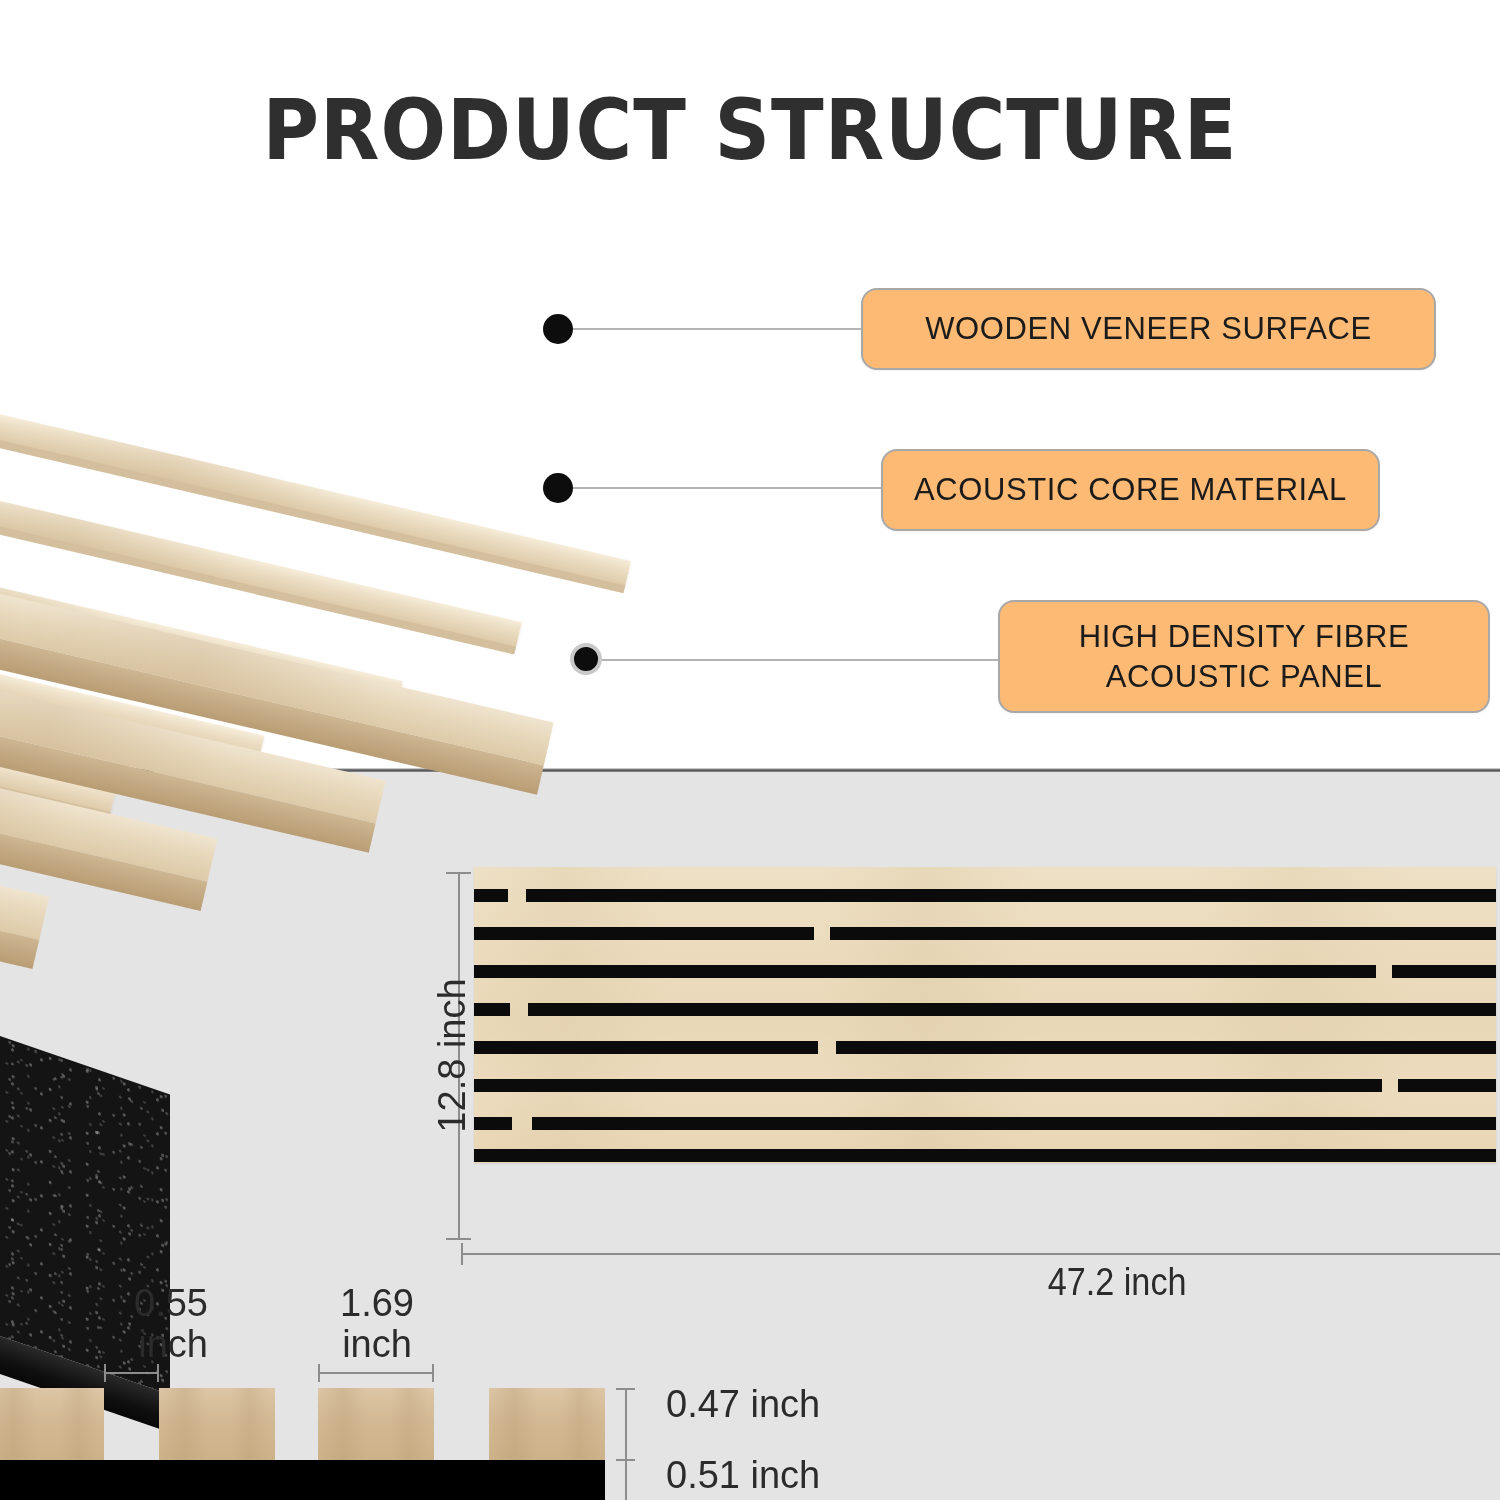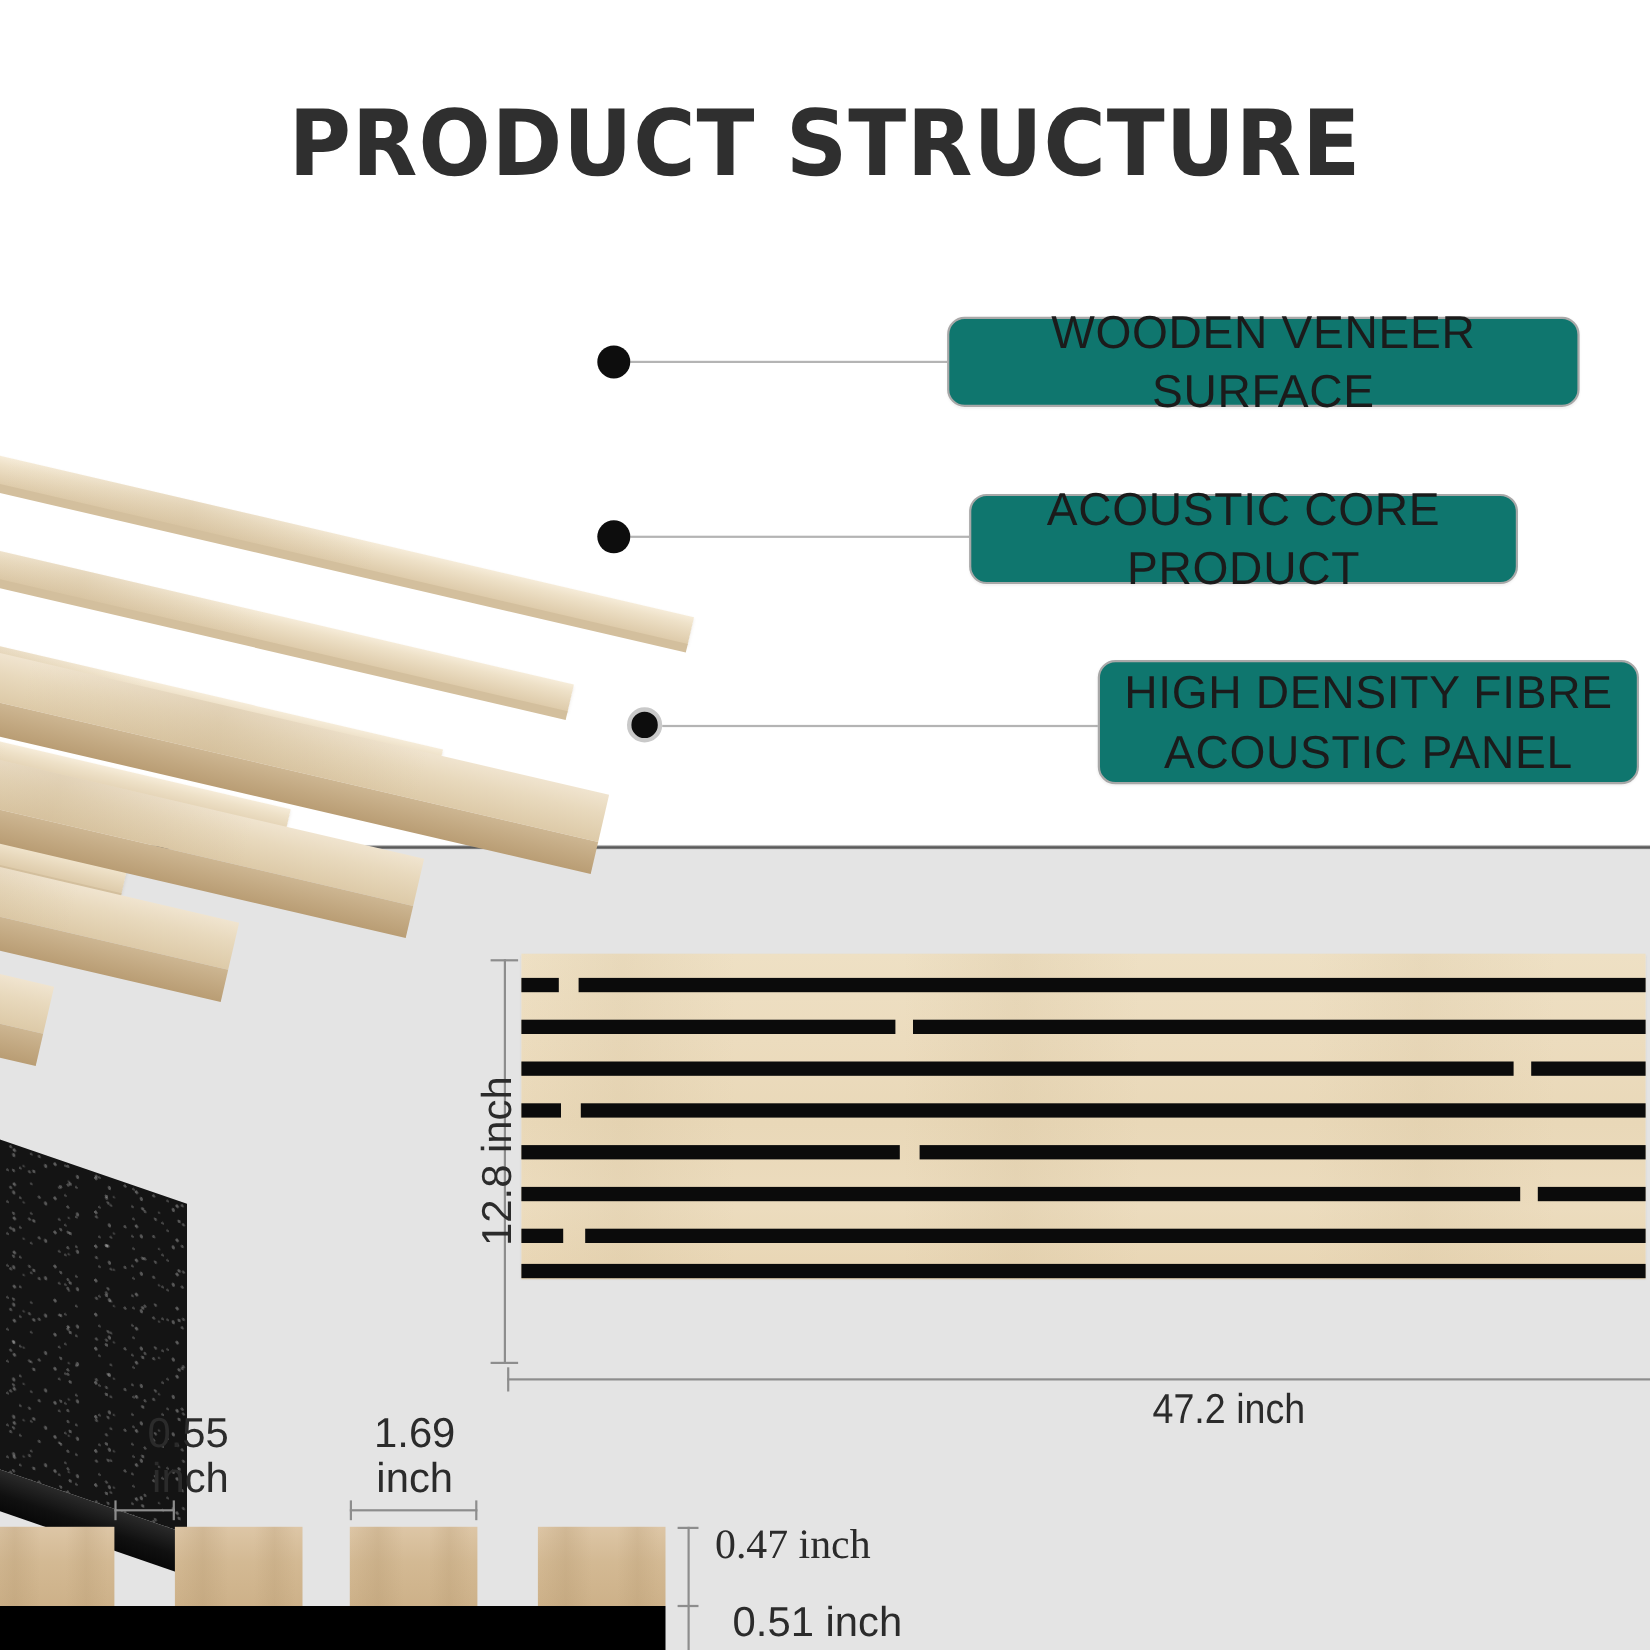--- a/index.html
+++ b/index.html
@@ -147,25 +147,25 @@
   .leader{
     position:absolute;
     height:2px; background:#b4b4b4;
     z-index:25;
   }
 
   .cbox{
     position:absolute;
     border:2px solid #a8a8a8;
     border-radius:16px;
-    background:#0f766e;
+    background:#fdba74;
     display:flex; align-items:center; justify-content:center;
     text-align:center;
     color:#1b1b1b;
-    font-size:42px;
+    font-size:31px;
     letter-spacing:.6px;
     line-height:1.28;
     z-index:28;
     box-shadow:0 1px 2px rgba(0,0,0,0.05);
   }
 
   
   .panel{
     position:absolute;
     left:474px; top:867px;
@@ -296,21 +296,21 @@
 
   <div class="dot" style="left:543px; top:314px;"></div>
   <div class="leader" style="left:573px; top:328px; width:288px;"></div>
   <div class="cbox" style="left:861px; top:288px; width:575px; height:82px;">
     <span>WOODEN VENEER SURFACE</span>
   </div>
 
   <div class="dot" style="left:543px; top:473px;"></div>
   <div class="leader" style="left:573px; top:487px; width:308px;"></div>
   <div class="cbox" style="left:881px; top:449px; width:499px; height:82px;">
-    <span>ACOUSTIC CORE PRODUCT</span>
+    <span>ACOUSTIC CORE MATERIAL</span>
   </div>
 
   <div class="dot ringed" style="left:570px; top:643px;"></div>
   <div class="leader" style="left:602px; top:659px; width:396px;"></div>
   <div class="cbox" style="left:998px; top:600px; width:492px; height:113px;">
     <span>HIGH DENSITY
 FIBRE ACOUSTIC PANEL</span>
   </div>
 
   <div class="panel">
@@ -371,19 +371,19 @@
       <div class="xg"></div>
     </div>
   <div class="xslat" style="left:489px; top:1388px; width:116px;">
       <div class="xg"></div>
     </div>
 
   <div class="xbase" style="left:-12px; top:1460px; width:617px; height:50px;"></div>
 
   <div class="dim-v" style="left:625px; top:1388px; height:72px;"></div>
   <div class="cap-h" style="left:616px; top:1388px; width:19px;"></div>
-  <div class="dimlabel" style="left:650px; top:1384px;font-family:Liberation Serif, serif;">0.47 inch</div>
+  <div class="dimlabel" style="left:666px; top:1384px;">0.47 inch</div>
 
   <div class="dim-v" style="left:625px; top:1460px; height:50px;"></div>
   <div class="cap-h" style="left:616px; top:1459px; width:19px;"></div>
   <div class="dimlabel" style="left:666px; top:1455px;">0.51 inch</div>
 
 </div>
 
 </body></html>

